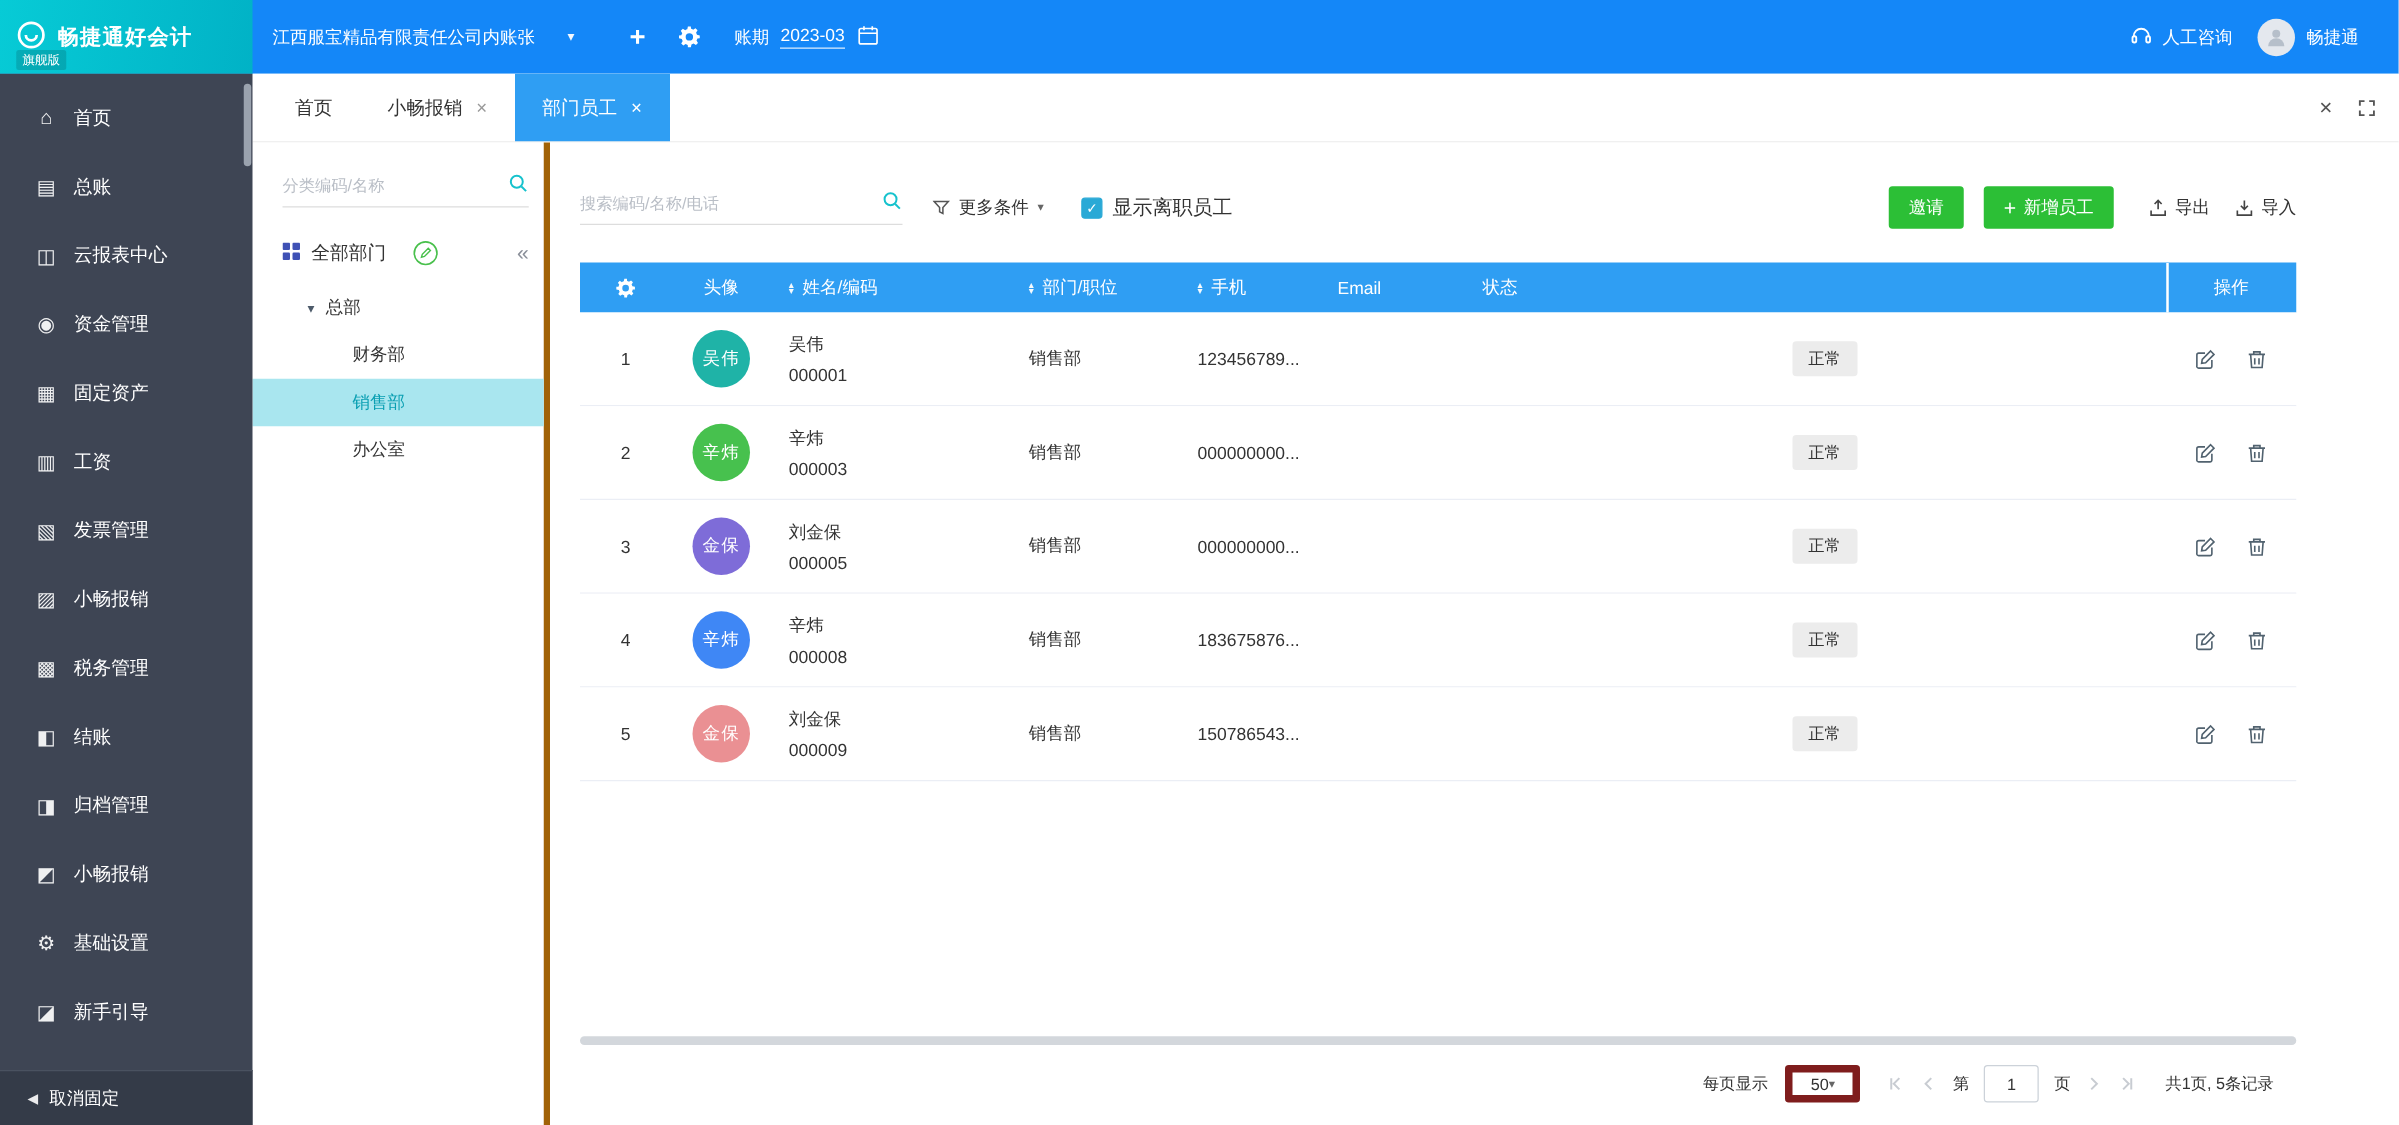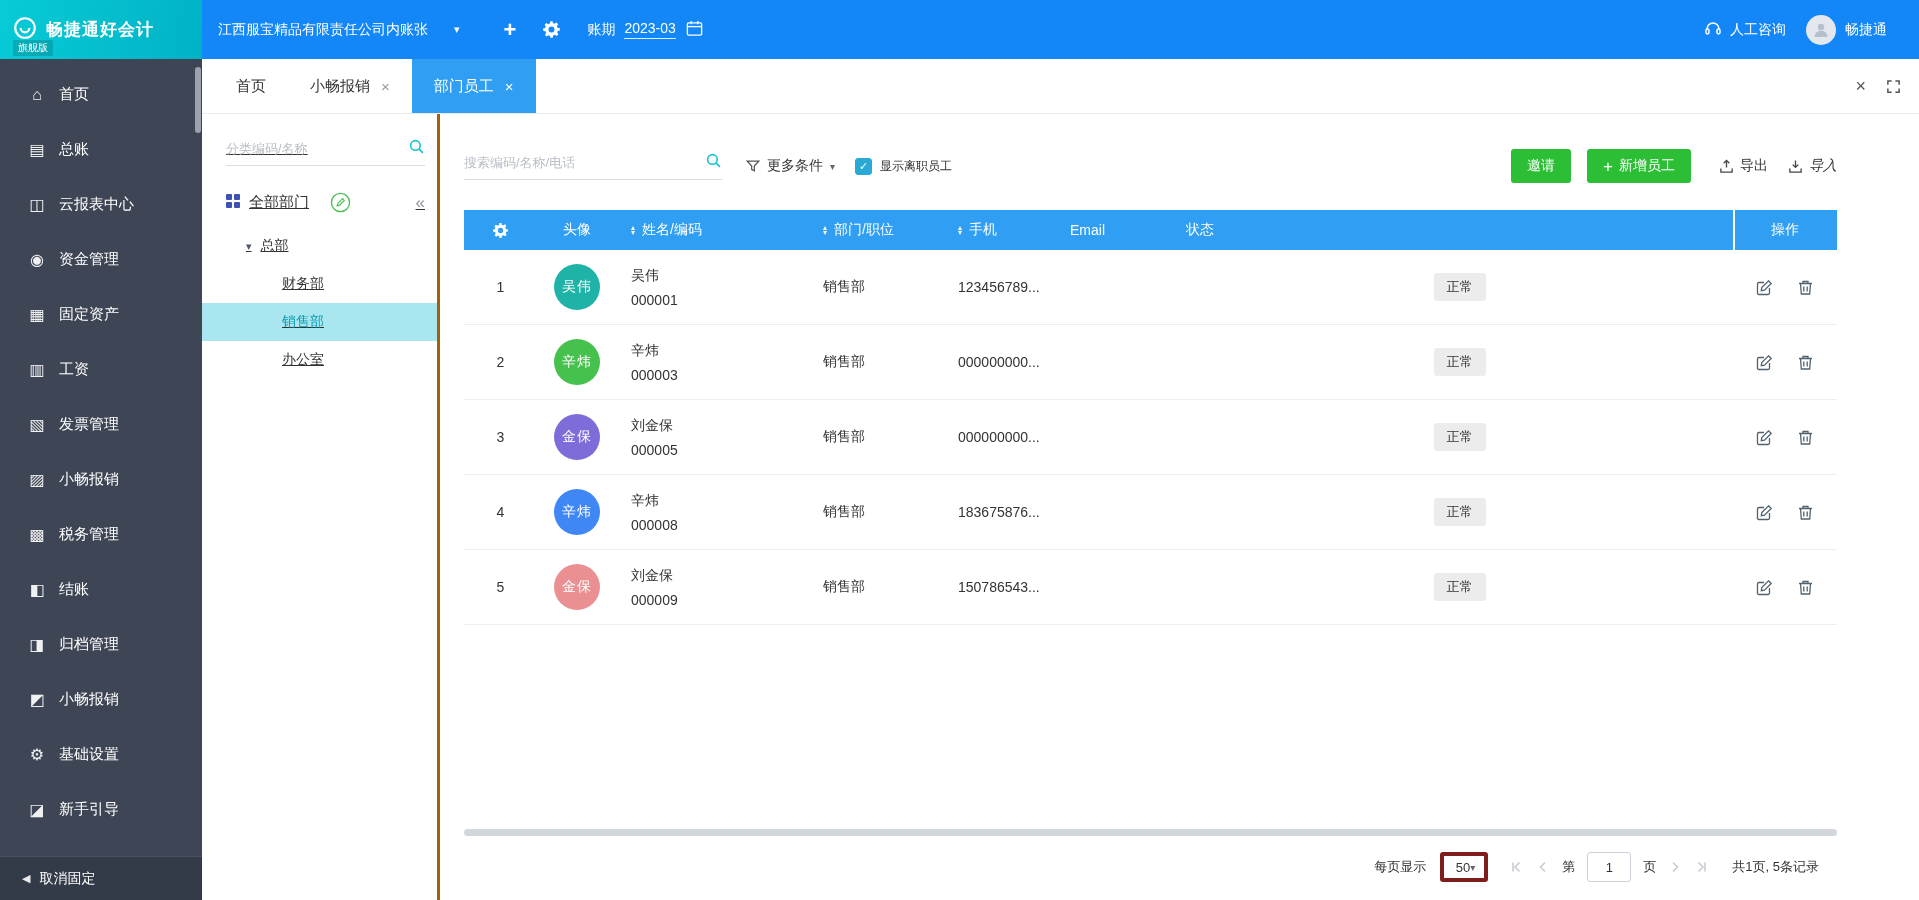--- a/index.html
+++ b/index.html
@@ -48,21 +48,21 @@
   .tab.active { background:#2f9ef3; color:#fff; }
   .tab-close { font-size:15px; color:#999; }
   .tab.active .tab-close { color:#fff; }
   .tab-actions { margin-left:auto; display:flex; align-items:center; gap:20px; padding-right:18px; color:#555; }
   .tab-act { cursor:pointer; display:flex; align-items:center; font-size:18px; }
   .tab-act svg { width:15px; height:15px; stroke:#555; fill:none; stroke-width:1.6; }
 
   .content { flex:1; display:flex; min-height:0; background:#fff; }
 
   
-  .dept-panel { flex:0 0 238px; width:238px; border-right:3px solid #a16207; padding-top:24px;text-decoration:underline; }
+  .dept-panel { flex:0 0 238px; width:238px; border-right:5px solid #a16207; padding-top:24px; }
   .dept-search { margin:0 12px 0 24px; display:flex; align-items:center; border-bottom:1px solid #ddd; padding-bottom:7px; }
   .dept-search input { border:none; outline:none; flex:1; font-size:13px; color:#333; background:transparent; }
   .dept-search input::placeholder { color:#b9bec6; }
   .mag svg { width:17px; height:17px; stroke:#16c2cd; fill:none; stroke-width:1.5; }
   .dept-all { display:flex; align-items:center; margin:26px 8px 0 24px; gap:9px; font-size:15px; color:#333;justify-content:flex-end; }
   .grid-ic svg { width:14px; height:14px; fill:#3f51b5; }
   .edit-circ { margin-left:12px; cursor:pointer; display:flex; }
   .edit-circ svg { width:21px; height:21px; }
   .collapse-ic { margin-left:auto; color:#8a8f99; font-size:17px; cursor:pointer; padding-right:4px; }
   .tree { margin-top:14px; }
@@ -73,31 +73,31 @@
 
   
   .main { flex:1; display:flex; flex-direction:column; min-width:0; }
   .toolbar { margin:32px 82px 0 24px; height:40px; display:flex; align-items:center; }
   .tsearch { width:258px; display:flex; align-items:center; border-bottom:1px solid #ddd; padding-bottom:7px; }
   .tsearch input { border:none; outline:none; flex:1; font-size:13px; color:#333; background:transparent; }
   .tsearch input::placeholder { color:#b9bec6; }
   .filter { margin-left:24px; display:flex; align-items:center; gap:7px; font-size:14px; color:#333; cursor:pointer; }
   .filter svg { width:14px; height:14px; stroke:#555; fill:none; stroke-width:1.4; }
   .fcaret { font-size:10px; color:#666; }
-  .chkwrap { margin-left:20px; display:flex; align-items:center; gap:8px; font-size:12px; cursor:pointer; }
+  .chkwrap { margin-left:30px; display:flex; align-items:center; gap:8px; font-size:16px; cursor:pointer; }
   .checkbox { width:17px; height:17px; border:1px solid #c6ccd4; border-radius:3px; background:#fff; display:flex; align-items:center; justify-content:center; }
   .checkbox.checked { background:#2aa9d6; border-color:#2aa9d6; }
   .checkbox.checked::after { content:"✓"; color:#fff; font-size:11px; font-weight:bold; }
   .tb-right { margin-left:auto; display:flex; align-items:center; }
   .btn-green { height:34px; padding:0 16px; background:#2cbf36; color:#fff; font-size:14px; border:none; border-radius:3px; display:flex; align-items:center; gap:6px; cursor:pointer; }
   .btn-green .plus-g { font-size:17px; line-height:1; }
   .btn-add { margin-left:16px; }
   .ioline { display:flex; align-items:center; gap:6px; font-size:14px; color:#333; cursor:pointer; }
   .io-export { margin-left:28px; }
-  .io-import { margin-left:20px;font-style:italic; }
+  .io-import { margin-left:20px; }
   .ioline svg { width:15px; height:15px; stroke:#444; fill:none; stroke-width:1.4; }
 
   
   .table-wrap { margin:24px 82px 0 24px; }
   .thead, .trow { display:grid; grid-template-columns:73px 80px 192px 135px 112px 130px 1fr 104px; }
   .thead { height:40px; background:#2f9ef3; align-items:center; color:#fff; font-size:14px; }
   .th { display:flex; align-items:center; gap:7px; padding-left:14px; height:100%; }
   .th-gear { justify-content:center; padding-left:0; }
   .th-gear svg { width:17px; height:17px; fill:#fff; cursor:pointer; }
   .th-avatar { justify-content:center; padding-left:0; }
@@ -115,21 +115,21 @@
   .badge { background:#ececec; color:#333; font-size:13px; padding:5px 13px; border-radius:3px; }
   .c-ops { padding-left:0; display:flex; justify-content:center; gap:24px; }
   .op { cursor:pointer; display:flex; }
   .op svg { width:17px; height:17px; stroke:#51626f; fill:none; stroke-width:1.3; }
 
   .main-spacer { flex:1; }
   .hscroll { margin:0 82px 14px 24px; height:7px; border-radius:4px; background:#d3d7dc; cursor:pointer; }
 
   
   .pagination { margin:0 100px 16px 24px; height:34px; display:flex; align-items:center; justify-content:flex-end; gap:14px; font-size:13px; color:#333; }
-  .selbox { width:48px; height:30px; border:4px solid #7f1d1d; border-radius:3px; display:flex; align-items:center; justify-content:flex-end; padding:0 9px; cursor:pointer; background:#fff; }
+  .selbox { width:60px; height:30px; border:6px solid #7f1d1d; border-radius:3px; display:flex; align-items:center; justify-content:center; padding:0 9px; cursor:pointer; background:#fff; }
   .selbox .chev2 { font-size:10px; color:#666; }
   .pgnav { display:flex; align-items:center; gap:12px; margin-left:8px; }
   .pgbtn { display:flex; cursor:pointer; }
   .pgbtn svg { width:14px; height:14px; stroke:#c8ccd2; fill:none; stroke-width:1.6; }
   .page-input { width:44px; height:30px; border:1px solid #ccd2d9; border-radius:3px; text-align:center; font-size:13px; color:#333; outline:none; }
   .pg-summary { margin-left:10px; }
 </style>
 </head>
 <body>
 

